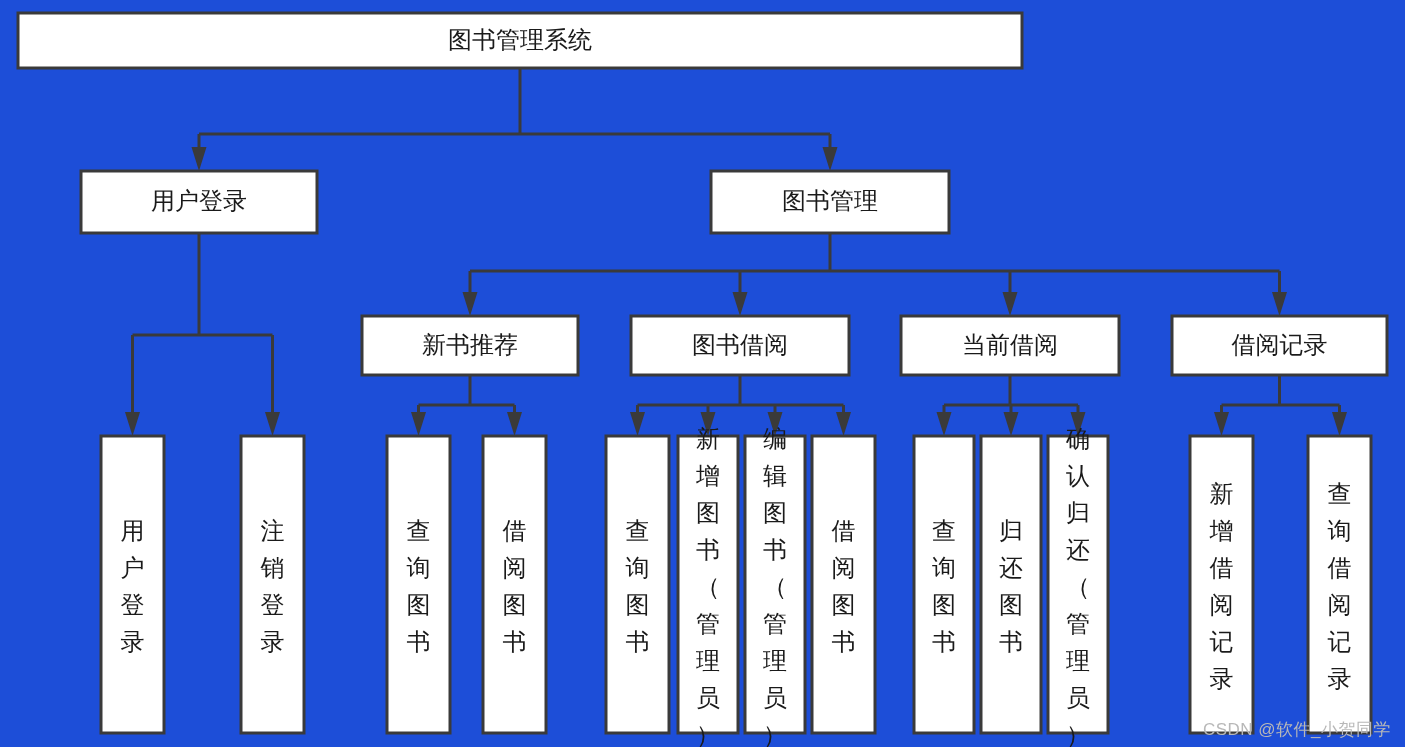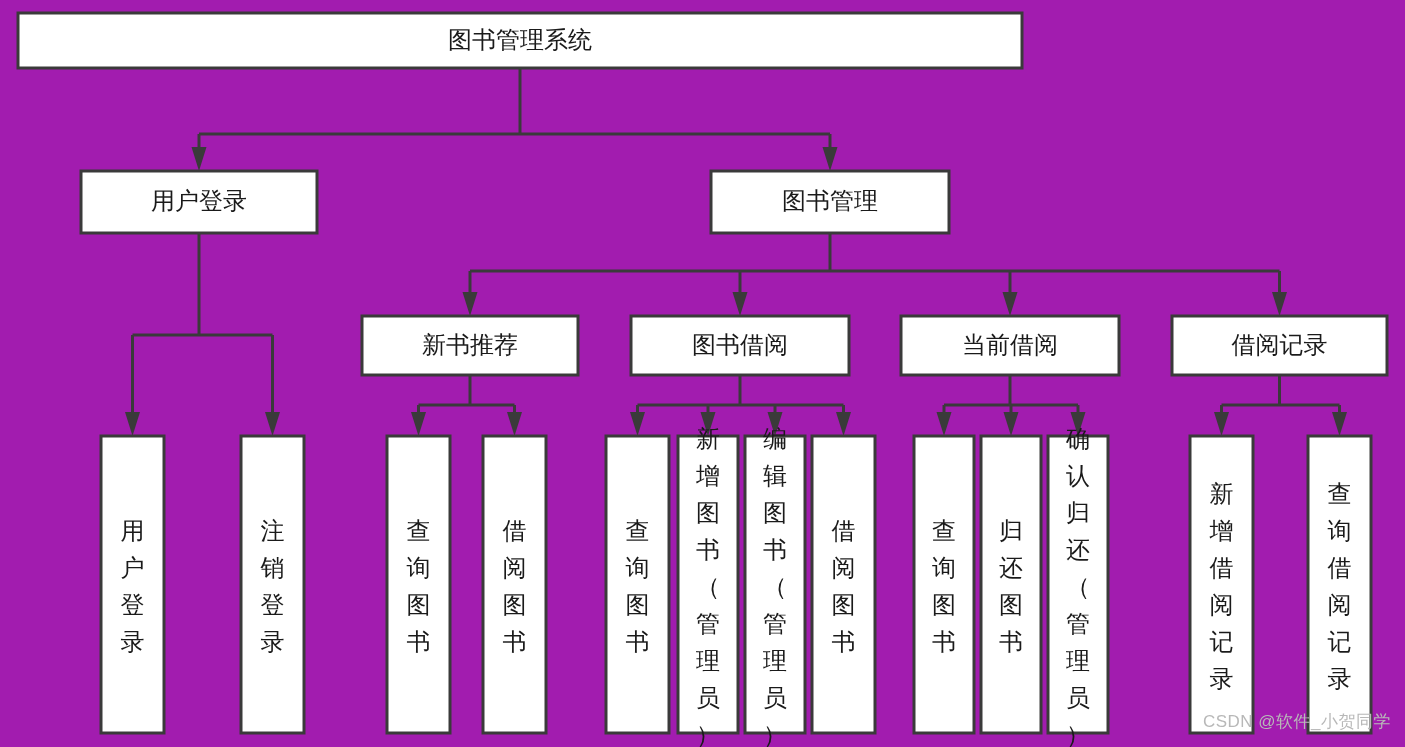--- a/index.html
+++ b/index.html
@@ -12,21 +12,21 @@
     width: 1405px;
     height: 747px;
     overflow: hidden;
     font-family: "Liberation Sans", "DejaVu Sans", sans-serif;
     position: relative;
   }
   #diagram-root {
     position: relative;
     width: 1405px;
     height: 747px;
-    background: #a21caf;
+    background: #1d4ed8;
   }
   svg#diagram-svg {
     position: absolute;
     left: 0;
     top: 0;
     width: 1405px;
     height: 747px;
     display: block;
   }
   .node-box {
@@ -53,21 +53,21 @@
   }
   .node-label-v {
     font-family: "Liberation Sans", "DejaVu Sans", sans-serif;
     font-size: 24px;
     fill: #1a1a1a;
     text-anchor: middle;
   }
   .watermark-text {
     position: absolute;
     right: 14px;
-    bottom: 14px;
+    bottom: 6px;
     font-family: "Liberation Sans", "DejaVu Sans", sans-serif;
     font-size: 17px;
     color: #b8b8b8;
     white-space: nowrap;
     letter-spacing: 0.5px;
     pointer-events: none;
   }
 </style>
 </head>
 <body>

